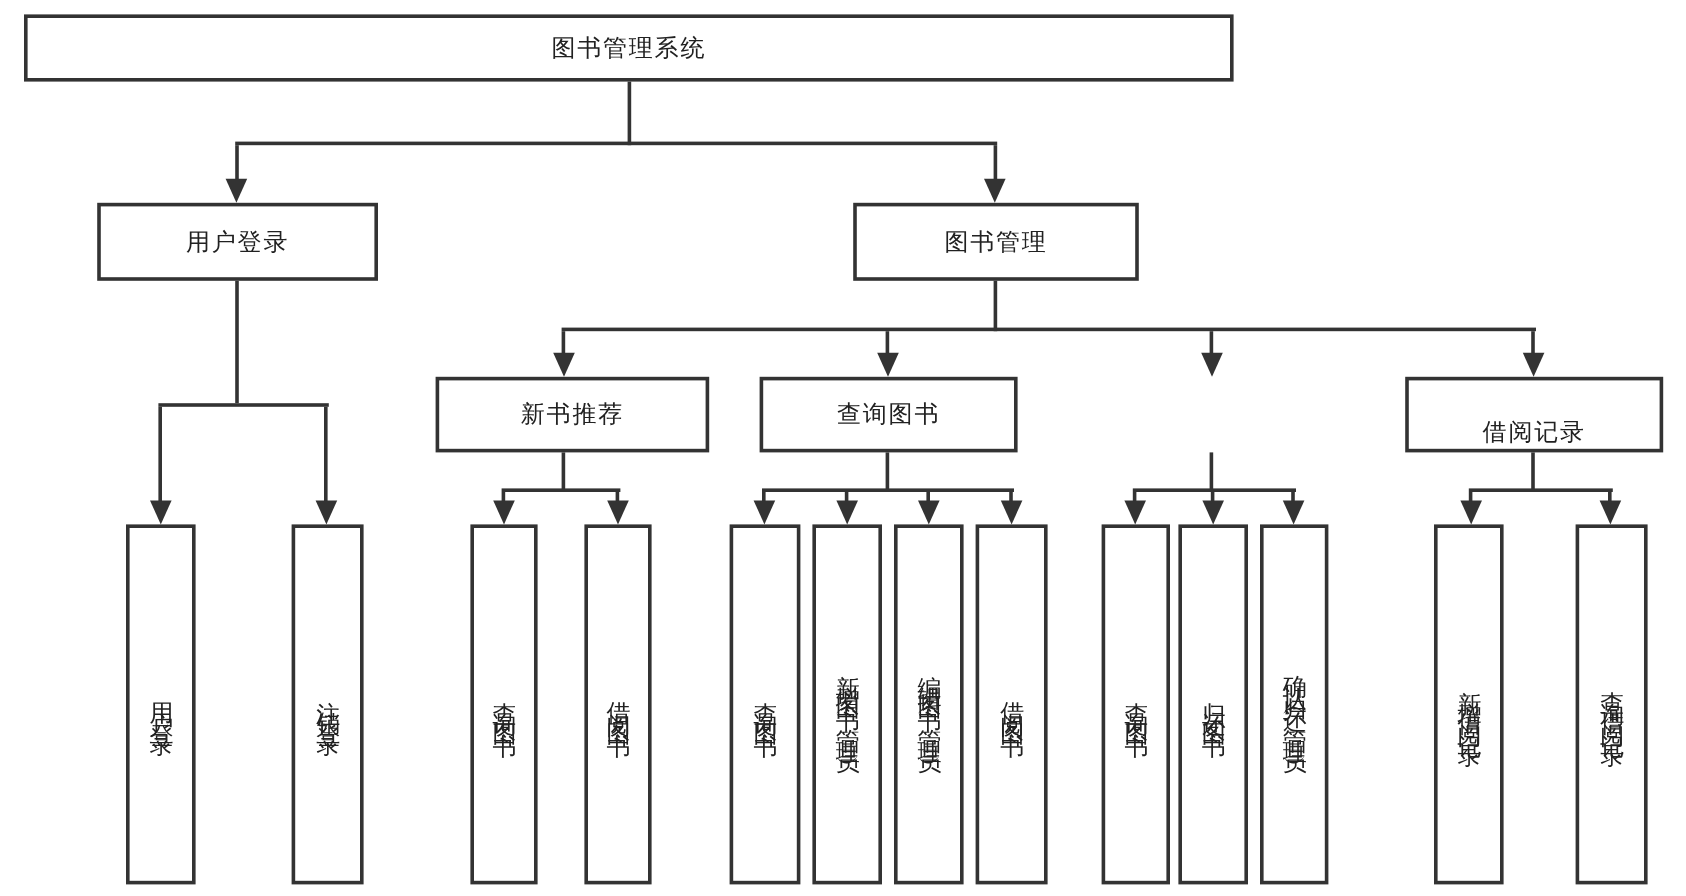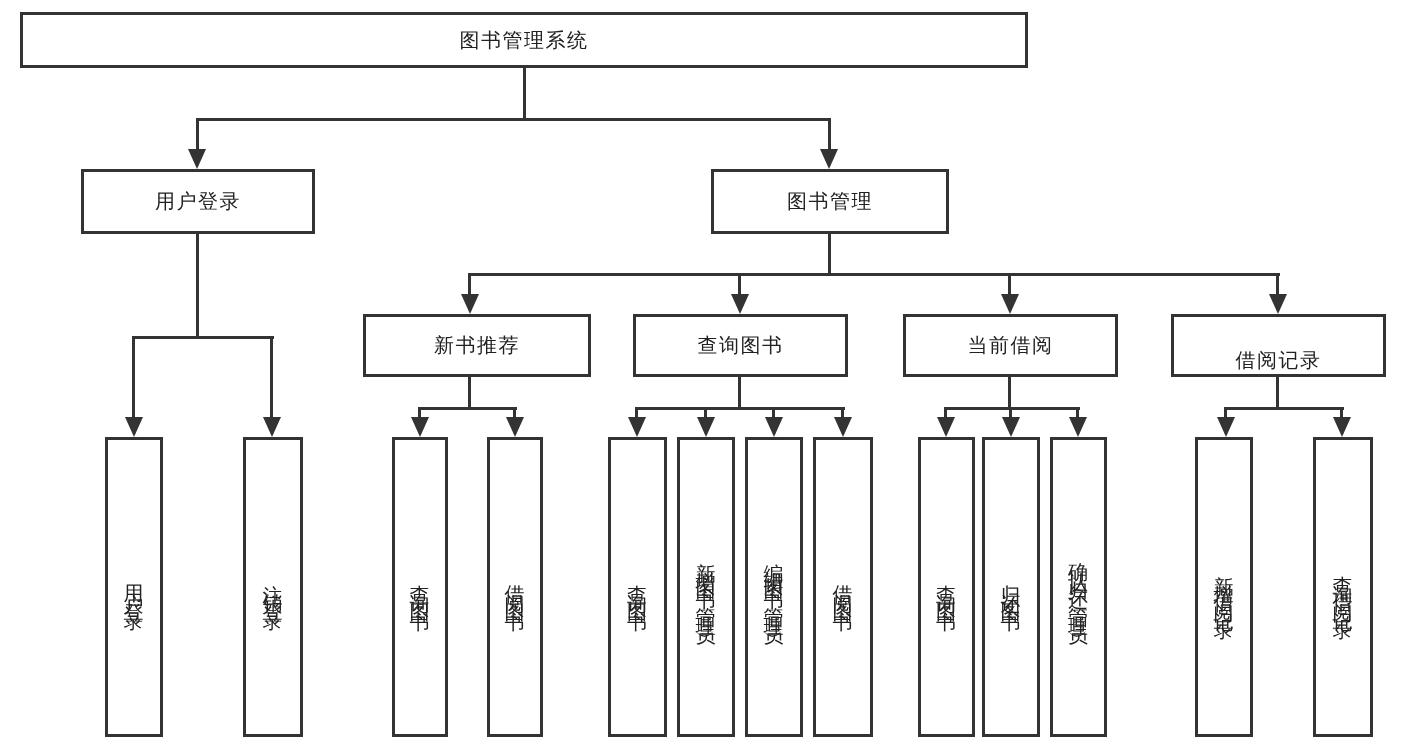--- a/index.html
+++ b/index.html
@@ -63,23 +63,20 @@
   </div>
   <div class="box hbox" style="left:711px; top:169px; width:238px; height:65px;">
     <span>图书管理</span>
   </div>
 
   <div class="box hbox" style="left:363px; top:314px; width:228px; height:63px;">
     <span>新书推荐</span>
   </div>
   <div class="box hbox" style="left:633px; top:314px; width:215px; height:63px;">
     <span>查询图书</span>
-  </div>
-  <div class="box hbox" style="left:903px; top:314px; width:215px; height:63px;">
-    <span>当前借阅</span>
   </div>
   <div class="box hbox" style="left:1171px; top:314px; width:215px; height:63px;align-items:flex-end;">
     <span>借阅记录</span>
   </div>
 
   <div class="box vbox" style="left:105px; top:437px; width:58px; height:300px;">
     <span class="vtext">用户登录</span>
   </div>
   <div class="box vbox" style="left:243px; top:437px; width:60px; height:300px;">
     <span class="vtext">注销登录</span>

